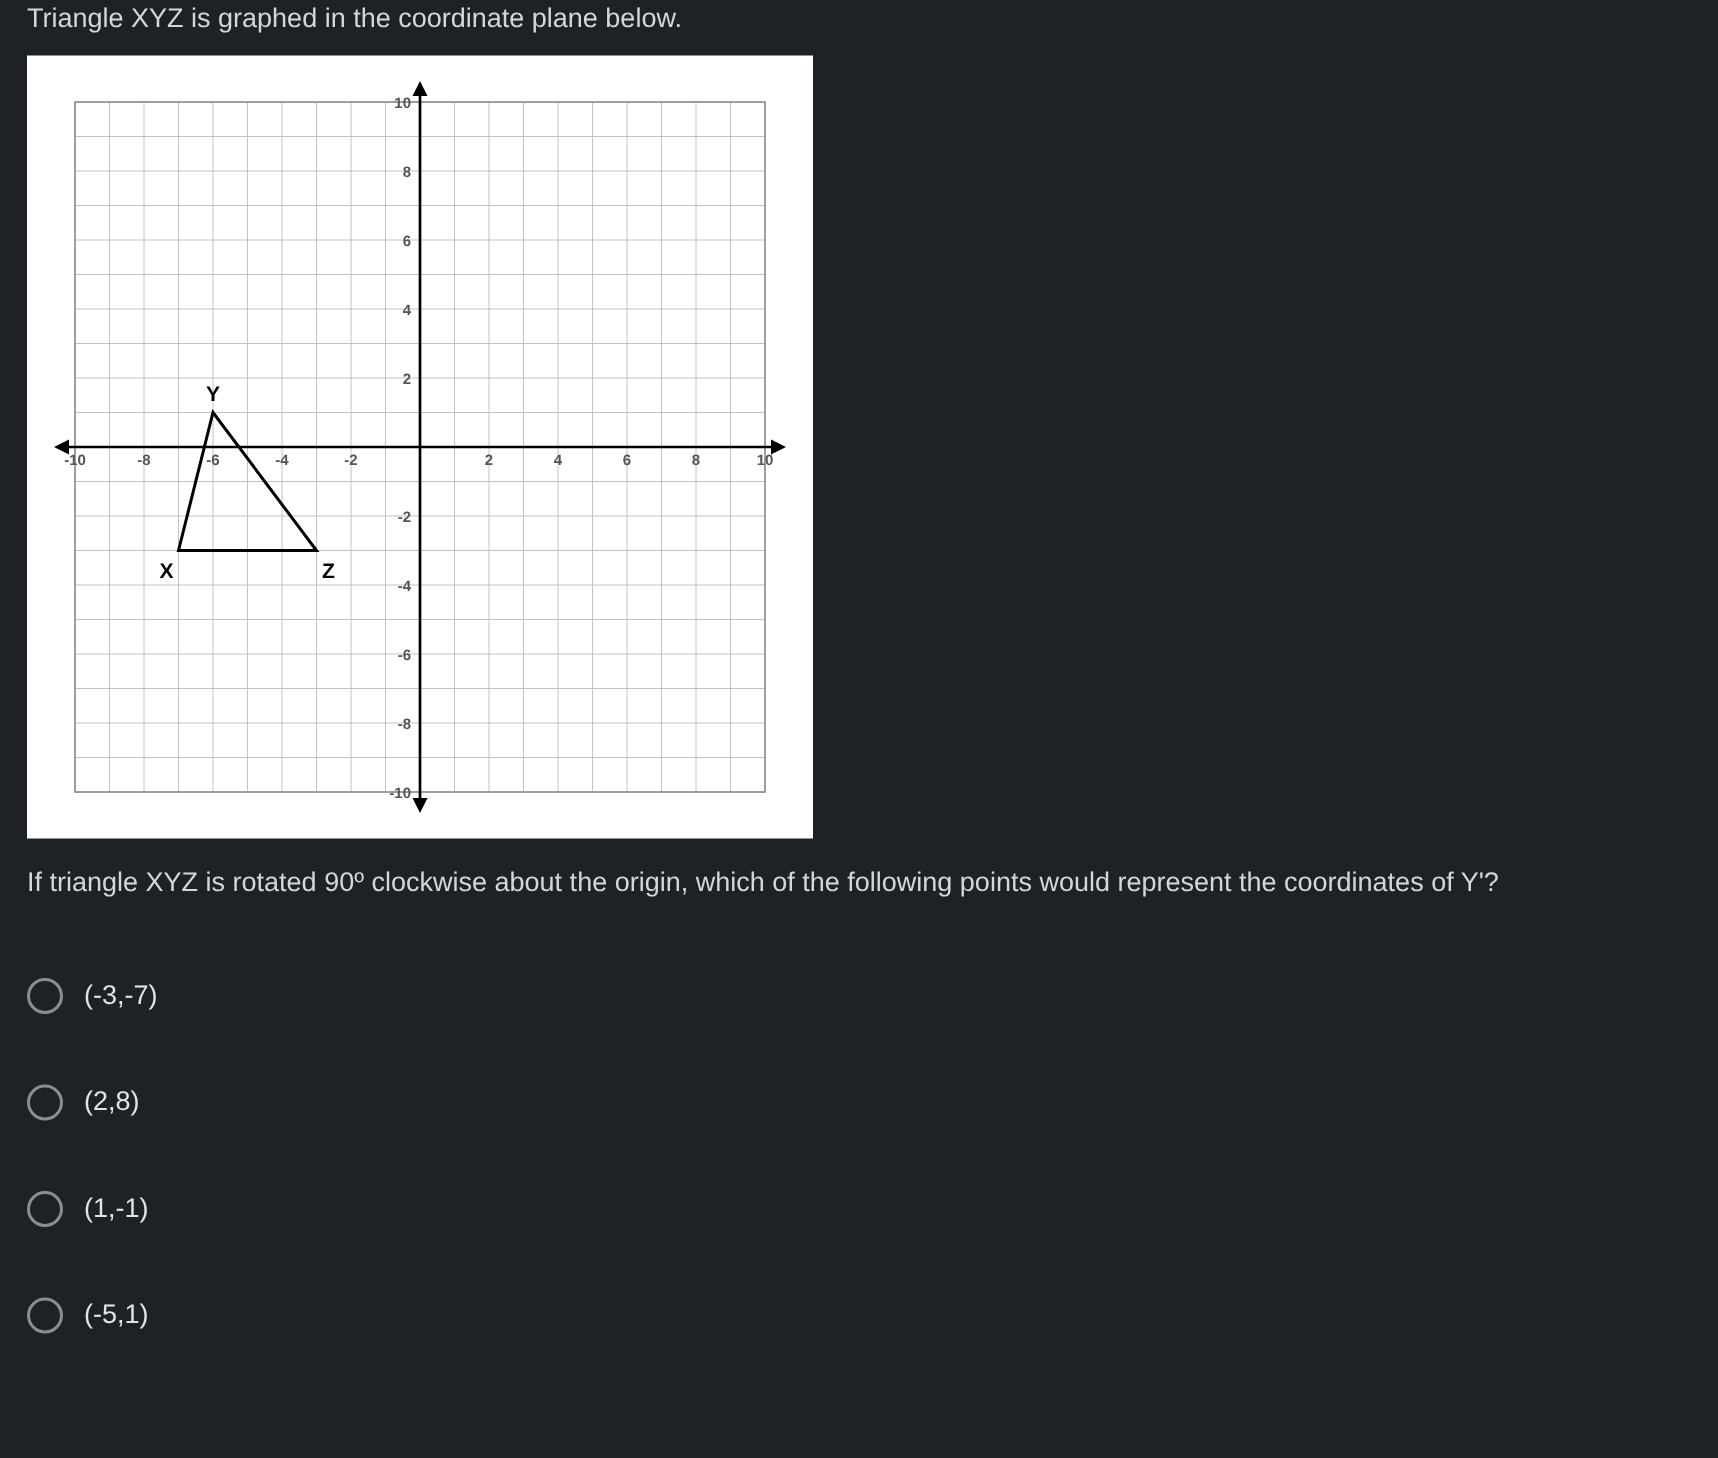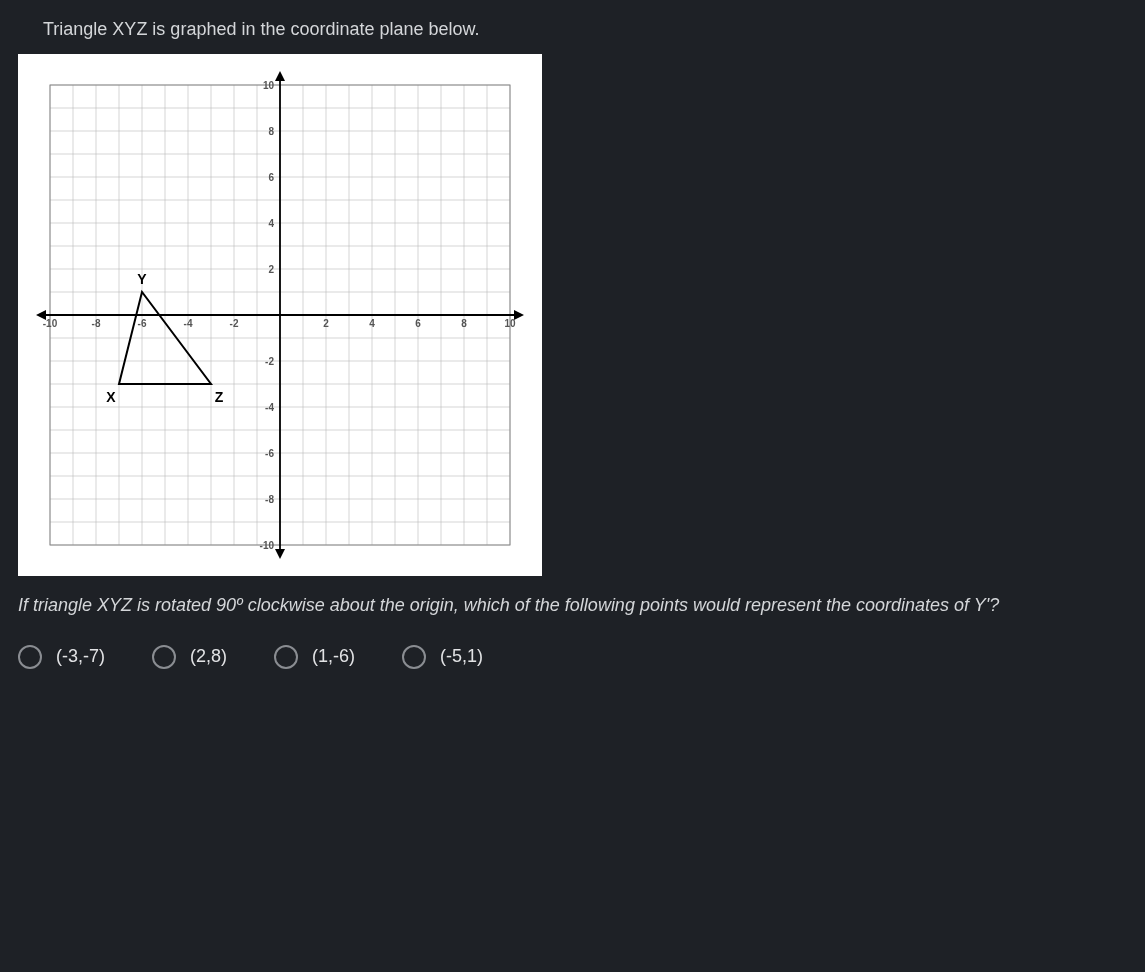--- a/index.html
+++ b/index.html
@@ -11,40 +11,38 @@
       background-color: #1e2126;
       color: #d4d6d9;
       font-family: Arial, sans-serif;
       font-size: 18px;
       padding: 0 18px 40px 18px;
       width: 1145px;
     }
     .question-text {
       line-height: 1.4;
       margin-bottom: 12px;
-      padding-top: 17px;
-      margin-left: 25px;
+      padding-top: 0;
     }
     .question-text-2 {
       line-height: 1.7;
       margin-top: 14px;
-      margin-bottom: 24px;
-      font-style: italic;
+      margin-bottom: 48px;
     }
     .chart-container {
       background: #ffffff;
       width: 524px;
       height: 522px;
       display: flex;
       align-items: center;
       justify-content: center;
     }
     .options {
       display: flex;
-      flex-direction: row;
+      flex-direction: column;
       gap: 47px;
     }
     .option {
       display: flex;
       align-items: center;
       gap: 14px;
       cursor: pointer;
     }
     .radio-circle {
       width: 24px;
@@ -168,19 +166,19 @@
   <div class="option">
     <span class="radio-circle"></span>
     <span class="option-label">(-3,-7)</span>
   </div>
   <div class="option">
     <span class="radio-circle"></span>
     <span class="option-label">(2,8)</span>
   </div>
   <div class="option">
     <span class="radio-circle"></span>
-    <span class="option-label">(1,-6)</span>
+    <span class="option-label">(1,-1)</span>
   </div>
   <div class="option">
     <span class="radio-circle"></span>
     <span class="option-label">(-5,1)</span>
   </div>
 </div>
 
 </body></html>

